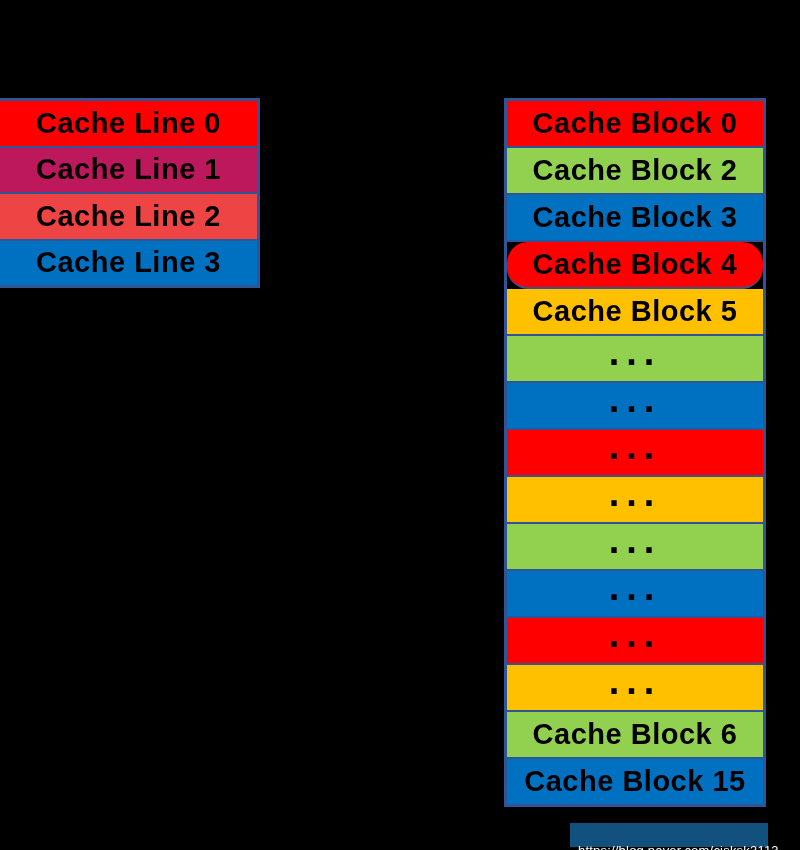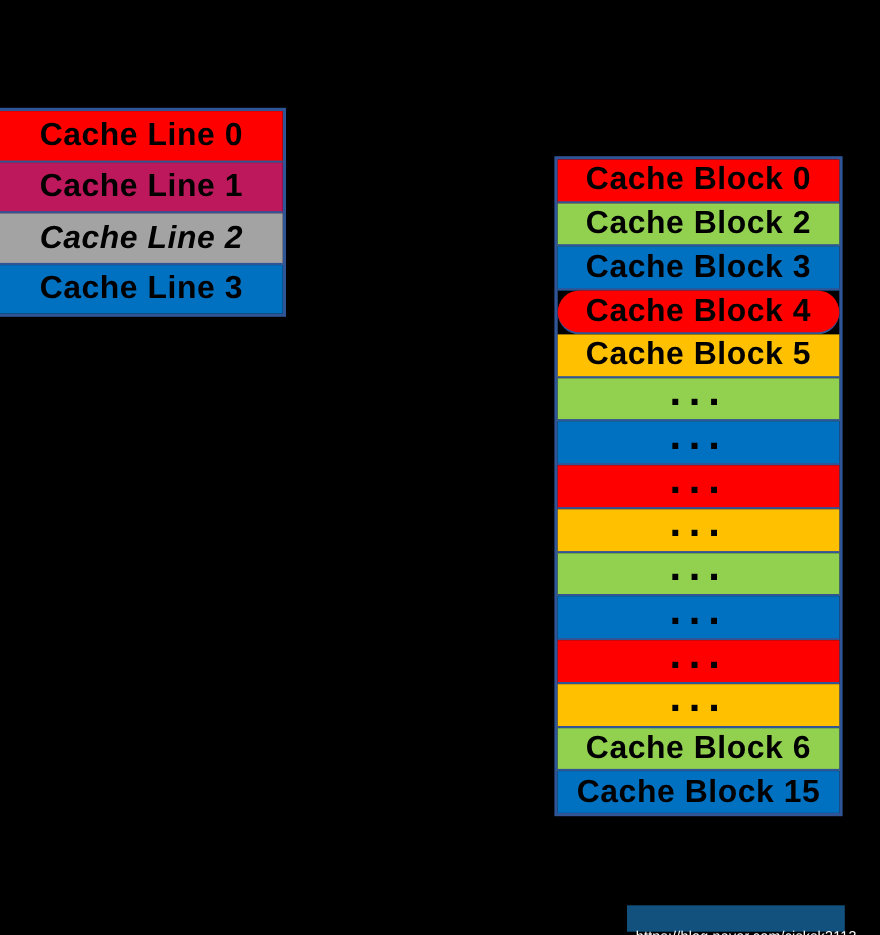--- a/index.html
+++ b/index.html
@@ -28,22 +28,21 @@
   .table-left {
     left: -3px;            
     top: 98px;
     width: 263px;
     height: 190px;
   }
   .table-right {
     left: 504px;
     top: 98px;
     width: 262px;
-    height: 600px;
-    margin-top: 44px;
+    height: 709px;
   }
   .row {
     flex: 1 1 0;
     display: flex;
     align-items: center;
     justify-content: center;
     border-bottom: 2px solid var(--border, #2F5597);
     box-sizing: border-box;
     overflow: hidden;
   }
@@ -88,21 +87,21 @@
   <div class="table table-left">
 
       <div class="row" style="background: rgb(255, 0, 0);">
         <span class="row-label">Cache Line 0</span>
       </div>
 
       <div class="row" style="background: #be185d;">
         <span class="row-label">Cache Line 1</span>
       </div>
 
-      <div class="row" style="background: #a3a3a3; font-style: italic;">
+      <div class="row" style="background: #ef4444;">
         <span class="row-label">Cache Line 2</span>
       </div>
 
       <div class="row" style="background: rgb(0, 112, 192);">
         <span class="row-label">Cache Line 3</span>
       </div>
     </div>
 
   <div class="table table-right">
 

